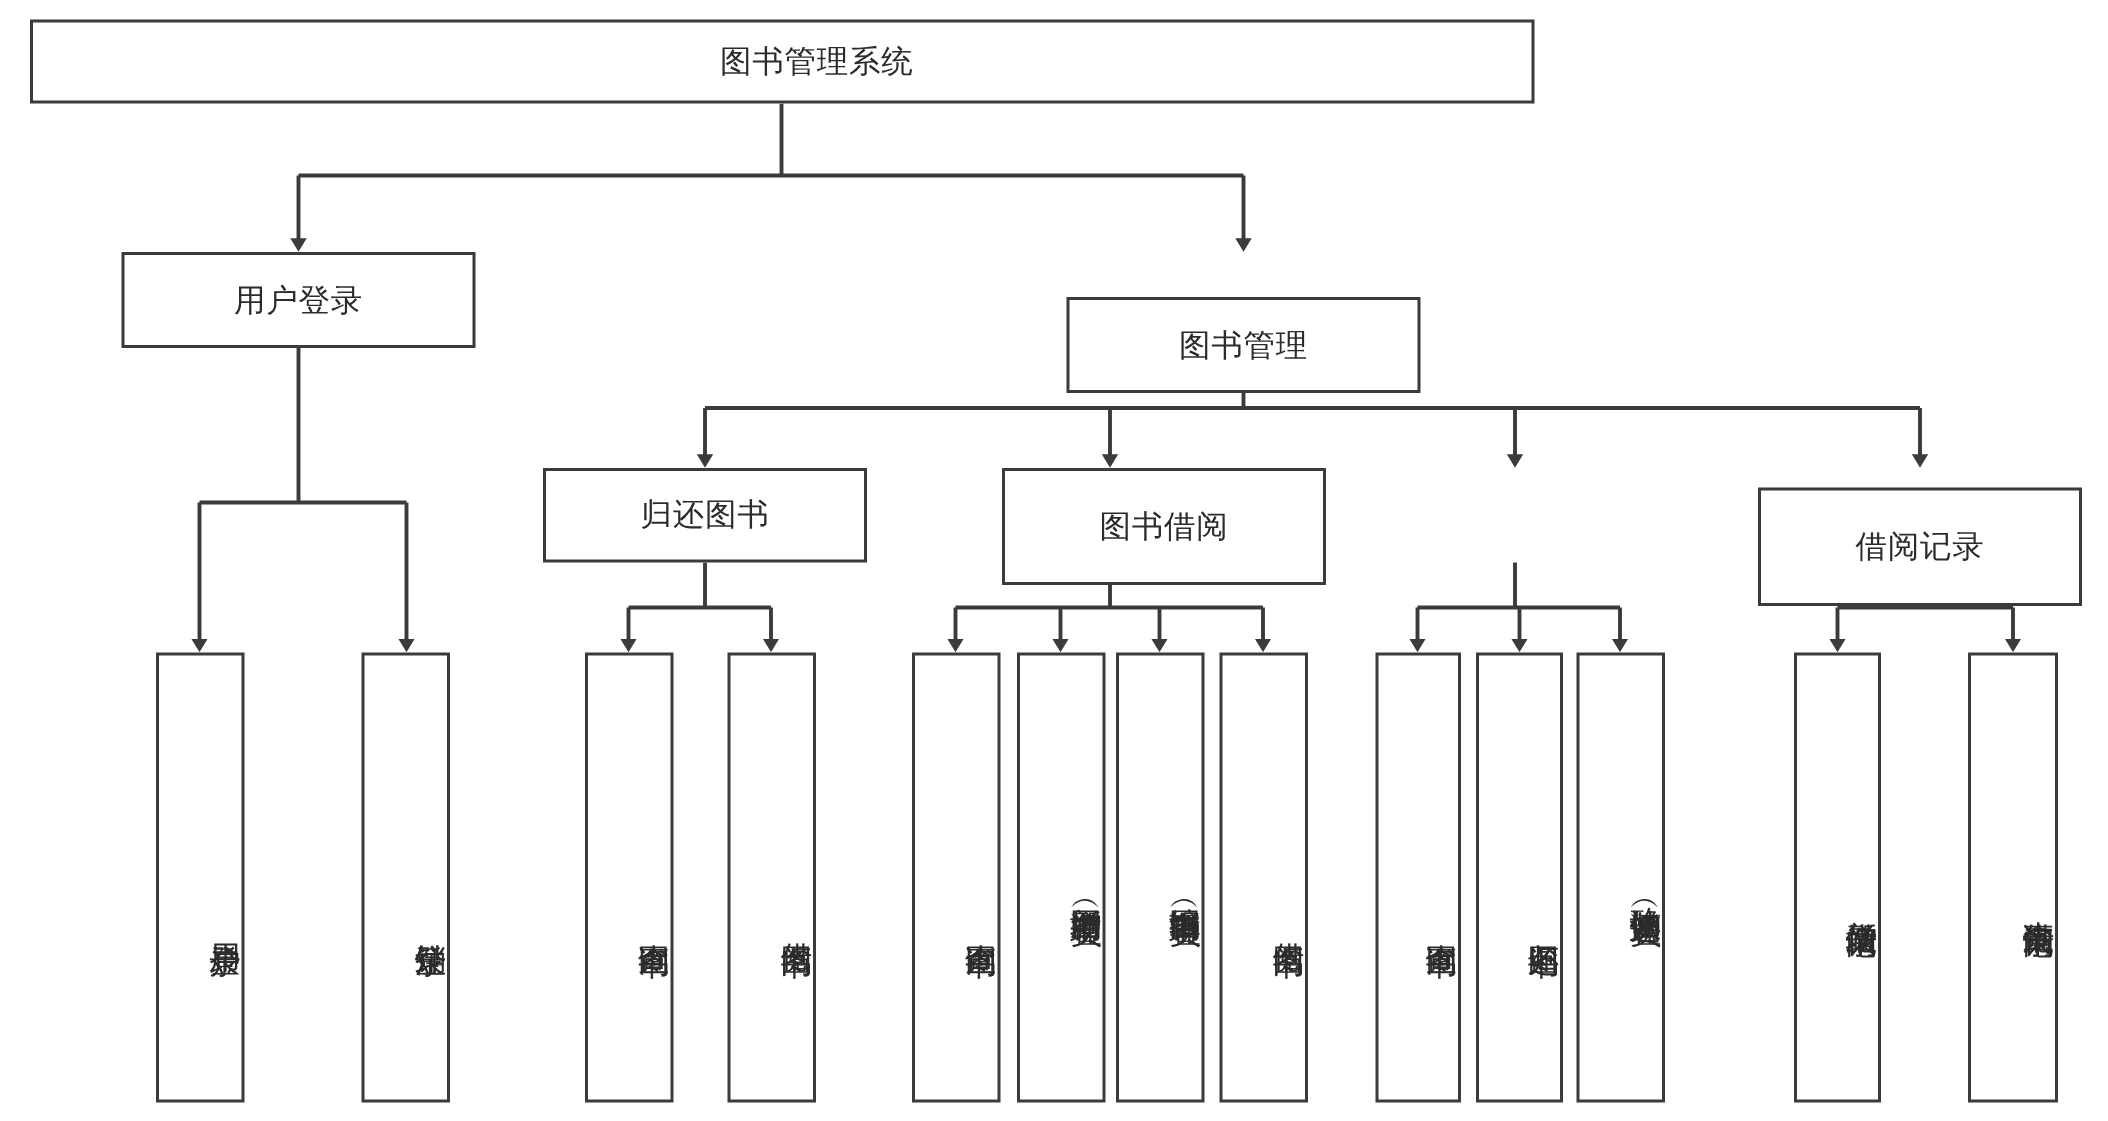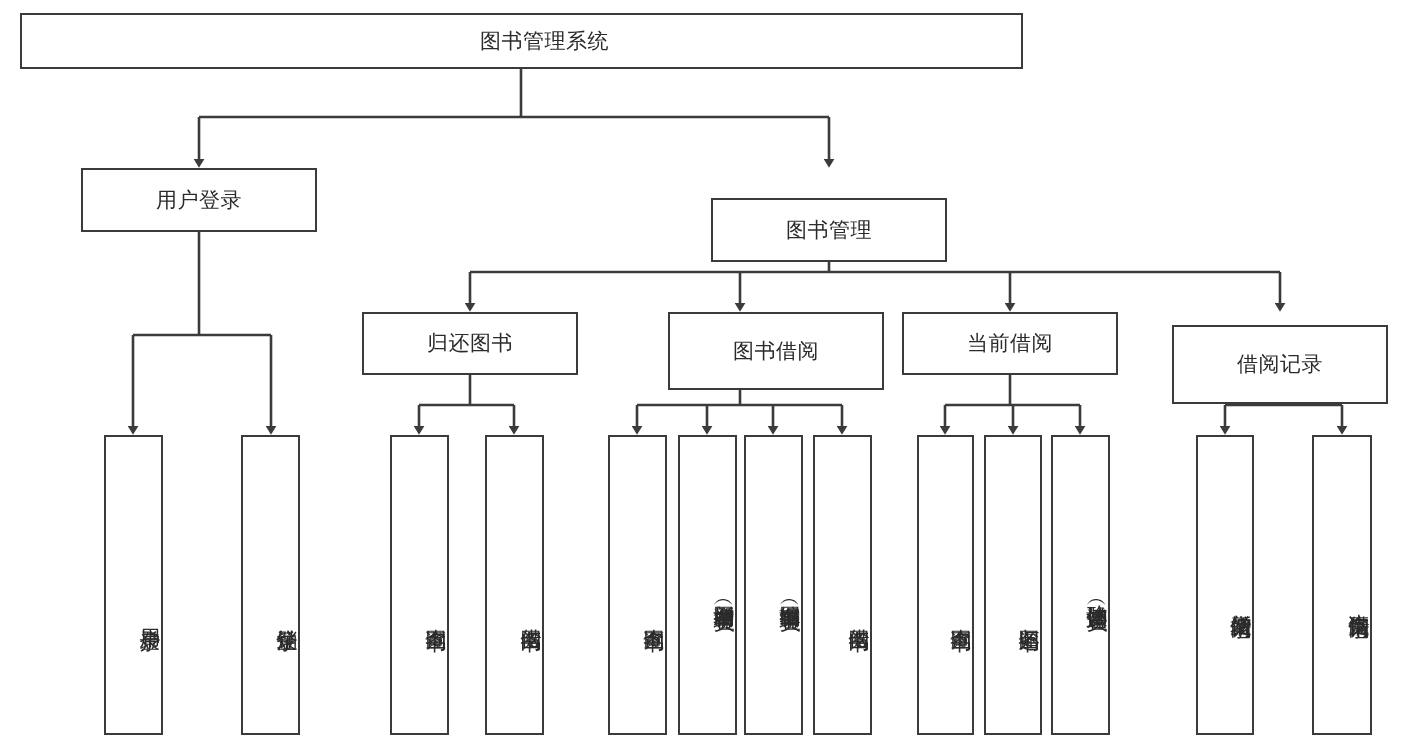--- a/index.html
+++ b/index.html
@@ -138,23 +138,20 @@
   <div class="node horiz" style="left:711px; top:168px; width:236px; height:64px;margin-top:30px;">
     <span class="node-label">图书管理</span>
   </div>
 
   <div class="node horiz" style="left:362px; top:312px; width:216px; height:63px;">
     <span class="node-label">归还图书</span>
   </div>
   <div class="node horiz" style="left:632px; top:312px; width:216px; height:78px;margin-left:36px;">
     <span class="node-label">图书借阅</span>
   </div>
-  <div class="node horiz" style="left:902px; top:312px; width:216px; height:63px;">
-    <span class="node-label">当前借阅</span>
-  </div>
   <div class="node horiz" style="left:1172px; top:325px; width:216px; height:79px;">
     <span class="node-label">借阅记录</span>
   </div>
 
   <div class="node vert" style="left:104px; top:435px; width:59px; height:300px;">
     <span class="node-label">用户登录</span>
   </div>
   <div class="node vert" style="left:241px; top:435px; width:59px; height:300px;">
     <span class="node-label">注销登录</span>
   </div>

